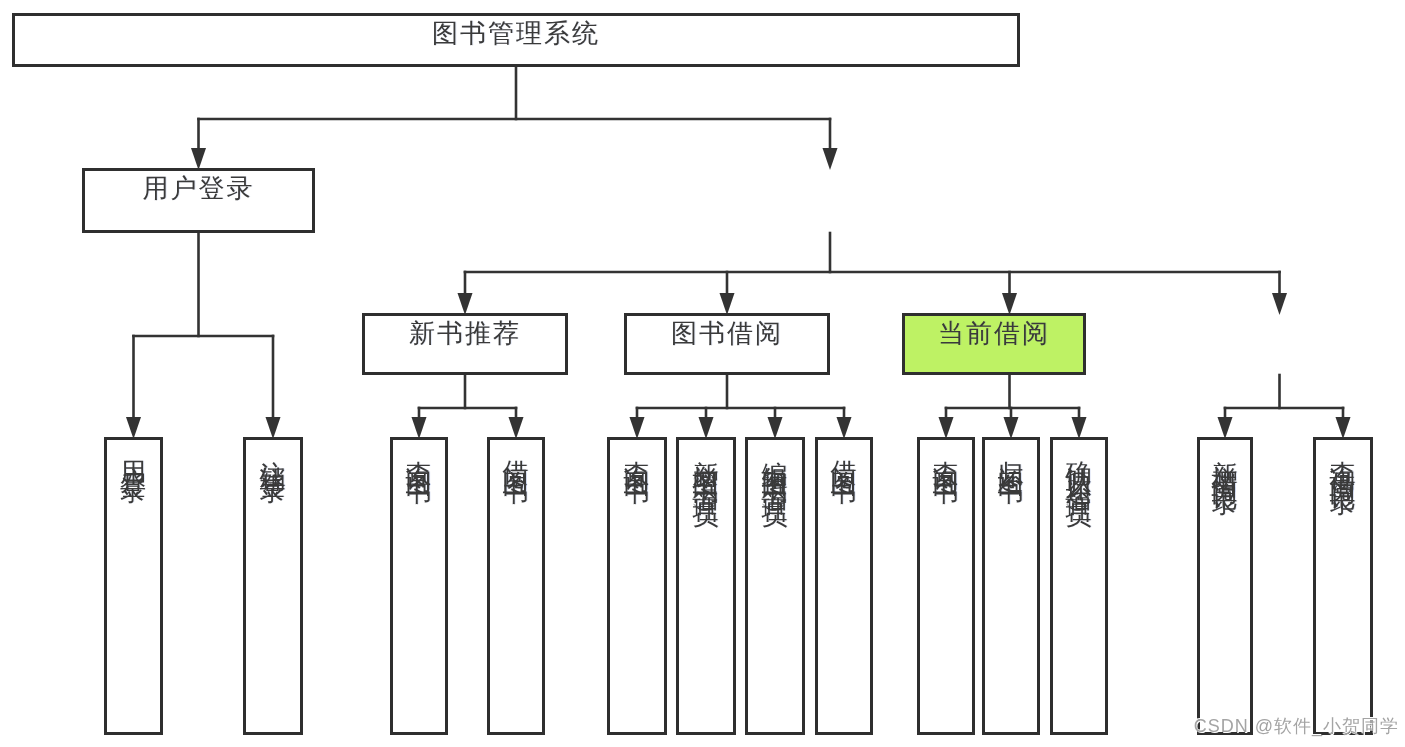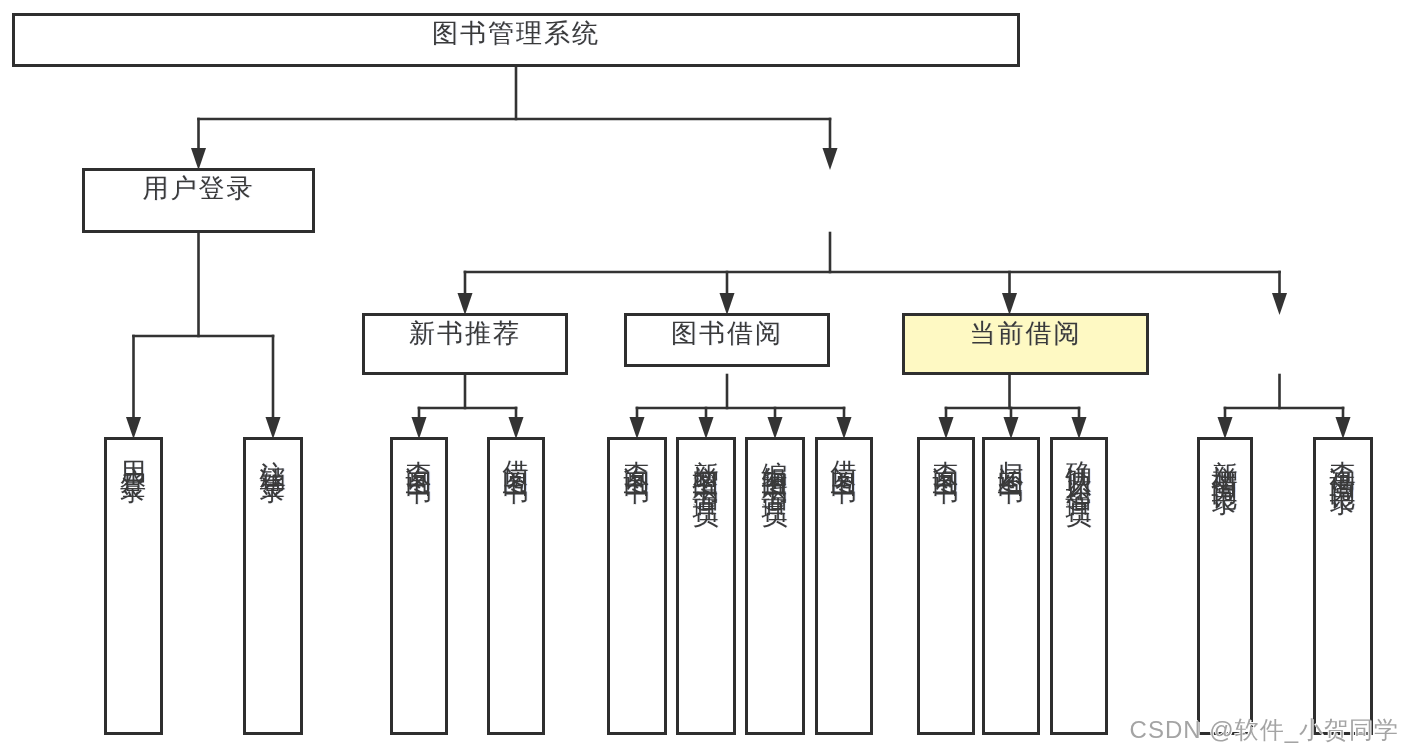--- a/index.html
+++ b/index.html
@@ -36,21 +36,21 @@
   .node.vertical .node-label {
     writing-mode: vertical-rl;
     text-orientation: mixed;
     letter-spacing: 6px;
     line-height: 1;
   }
   .watermark {
     position: absolute;
     top: 714px;
     right: 6px;
-    font-size: 24px;
+    font-size: 18px;
     letter-spacing: 1px;
     color: #a4a4a4;
     text-shadow: 1px 1px 0 #ffffff, -1px -1px 0 #ffffff;
     white-space: nowrap;
     z-index: 10;
   }
 </style>
 </head>
 <body>
 
@@ -112,24 +112,24 @@
   <div class="watermark">CSDN @软件_小贺同学</div>
 <div class="node" style="left: 12px; top: 13px; width: 1008px; height: 54px; border-color: rgb(47, 47, 47); background: rgb(255, 255, 255);">
     <span class="node-label" style="color: rgb(58, 58, 58);">图书管理系统</span>
   </div>
     <div class="node" style="left: 82px; top: 168px; width: 233px; height: 65px; border-color: rgb(47, 47, 47); background: rgb(255, 255, 255);">
     <span class="node-label" style="color: rgb(58, 58, 58);">用户登录</span>
   </div>
     <div class="node" style="left: 362px; top: 313px; width: 206px; height: 62px; border-color: rgb(47, 47, 47); background: rgb(255, 255, 255);">
     <span class="node-label" style="color: rgb(58, 58, 58);">新书推荐</span>
   </div>
-    <div class="node" style="left: 624px; top: 313px; width: 206px; height: 54px; border-color: rgb(47, 47, 47); background: rgb(255, 255, 255);">
+    <div class="node" style="left: 624px; top: 313px; width: 206px; height: 62px; border-color: rgb(47, 47, 47); background: rgb(255, 255, 255);">
     <span class="node-label" style="color: rgb(58, 58, 58);">图书借阅</span>
   </div>
-    <div class="node" style="left: 902px; top: 313px; width: 247px; height: 62px; border-color: rgb(47, 47, 47); background: #fef9c3;">
+    <div class="node" style="left: 902px; top: 313px; width: 184px; height: 62px; border-color: rgb(47, 47, 47); background: #bef264;">
     <span class="node-label" style="color: rgb(58, 58, 58);">当前借阅</span>
   </div>
     <div class="node vertical" style="left: 104px; top: 437px; width: 59px; height: 298px; border-color: rgb(47, 47, 47); background: rgb(255, 255, 255);">
     <span class="node-label" style="color: rgb(58, 58, 58);">用户登录</span>
   </div>
     <div class="node vertical" style="left: 243px; top: 437px; width: 60px; height: 298px; border-color: rgb(47, 47, 47); background: rgb(255, 255, 255);">
     <span class="node-label" style="color: rgb(58, 58, 58);">注销登录</span>
   </div>
     <div class="node vertical" style="left: 390px; top: 437px; width: 58px; height: 298px; border-color: rgb(47, 47, 47); background: rgb(255, 255, 255);">
     <span class="node-label" style="color: rgb(58, 58, 58);">查询图书</span>

